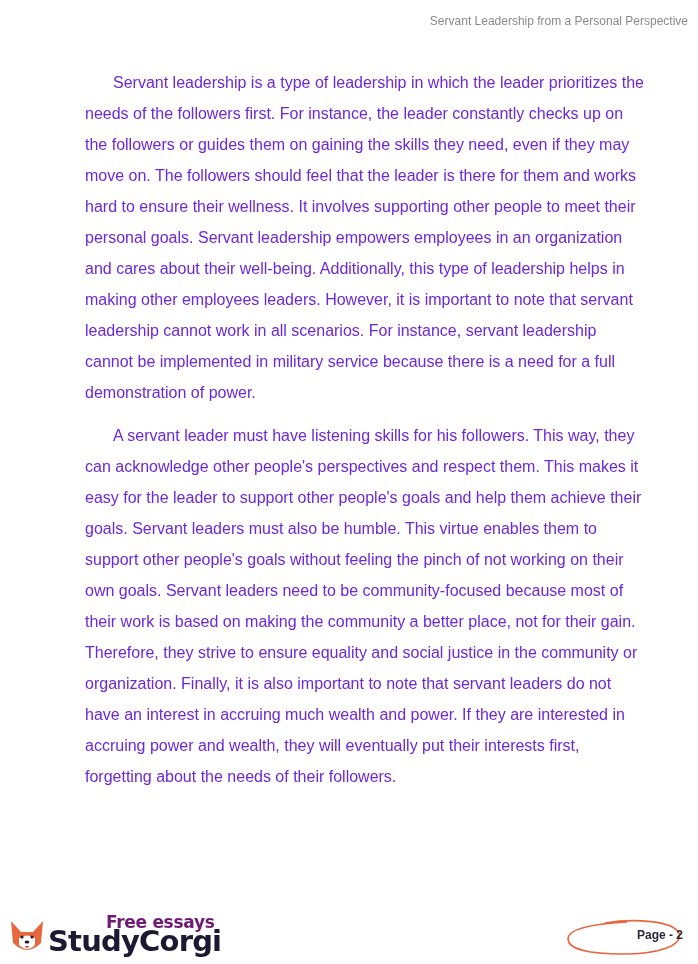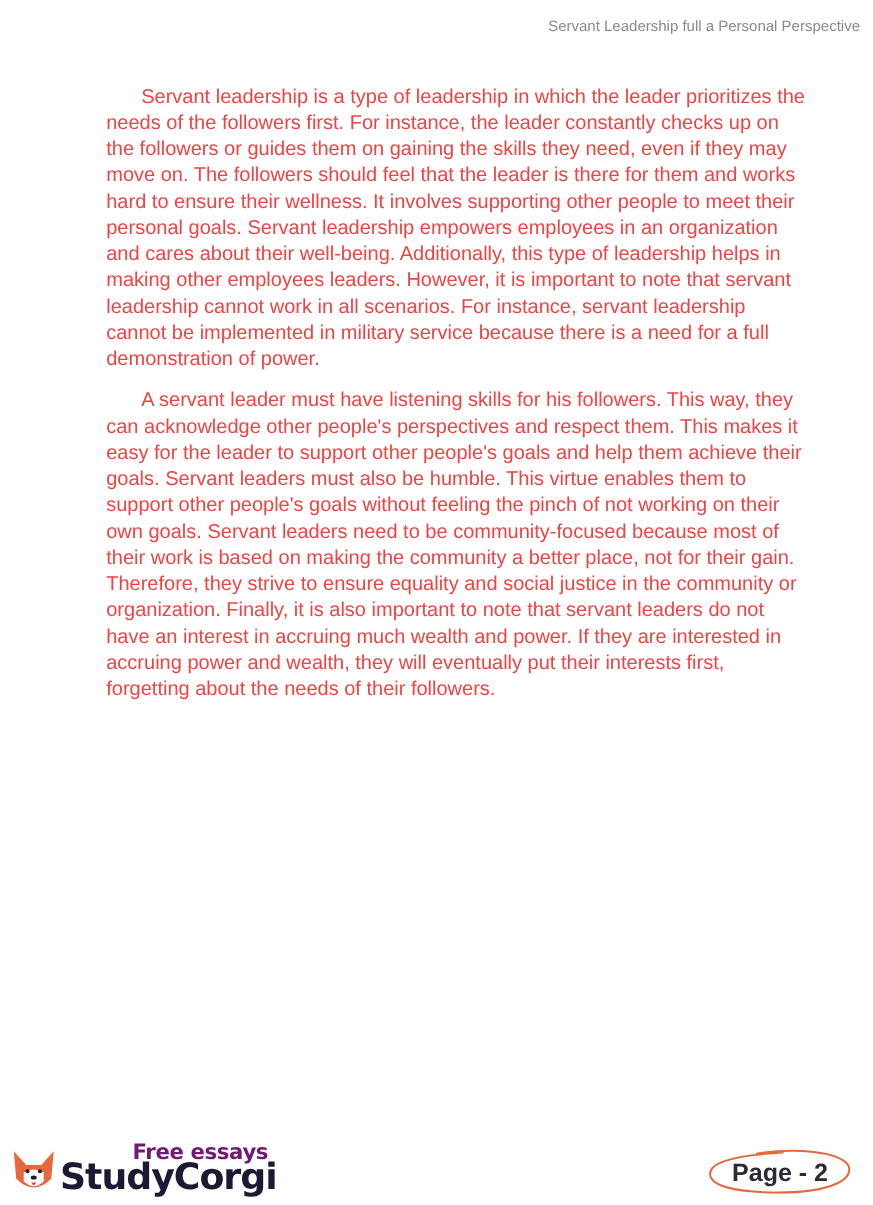--- a/index.html
+++ b/index.html
@@ -1,32 +1,32 @@
 <!DOCTYPE html>
 <html><head>
 <meta charset="utf-8">
 <style>
   html,body{margin:0;padding:0;background:#fff;}
   body{width:698px;height:964px;position:relative;overflow:hidden;font-family:"Liberation Sans",sans-serif;}
   .hdr{position:absolute;right:10px;top:12px;text-align:right;color:#8a8a8a;font-size:12px;line-height:19px;}
-  .content{position:absolute;left:85px;top:67px;width:560px;color:#ef4444;font-size:16px;line-height:21px;}
+  .content{position:absolute;left:85px;top:67px;width:560px;color:#6d28d9;font-size:16px;line-height:31px;}
   .content p{margin:0 0 12px 0;text-indent:28px;}
   .logo{position:absolute;left:8px;top:912px;height:48px;width:220px;}
   .logo .free{position:absolute;left:98px;top:0;color:#701a75;font-weight:bold;font-size:17px;font-family:"DejaVu Sans",sans-serif;letter-spacing:-0.3px;}
   .logo .brand{position:absolute;left:40px;top:12px;color:#1c1a33;font-weight:bold;font-size:29px;font-family:"DejaVu Sans",sans-serif;letter-spacing:-0.8px;}
   .logo svg{position:absolute;left:0;top:7px;}
   .pagebadge{position:absolute;left:565px;top:917px;width:118px;height:40px;}
   .pagebadge svg{position:absolute;left:0;top:0;}
-  .pagebadge span{position:absolute;left:0;right:0;top:11px;text-align:center;color:#2a2a38;font-weight:bold;font-size:20px;}
+  .pagebadge span{position:absolute;left:0;right:0;top:11px;text-align:right;color:#2a2a38;font-weight:bold;font-size:12px;}
 </style>
 </head>
 <body>
 
 <div class="hdr">
-  <div>Servant Leadership full a Personal Perspective</div>
+  <div>Servant Leadership from a Personal Perspective</div>
 </div>
 
 <div class="content">
   <p>Servant leadership is a type of leadership in which the leader prioritizes the needs of the followers first. For instance, the leader constantly checks up on the followers or guides them on gaining the skills they need, even if they may move on. The followers should feel that the leader is there for them and works hard to ensure their wellness. It involves supporting other people to meet their personal goals. Servant leadership empowers employees in an organization and cares about their well-being. Additionally, this type of leadership helps in making other employees leaders. However, it is important to note that servant leadership cannot work in all scenarios. For instance, servant leadership cannot be implemented in military service because there is a need for a full demonstration of power.</p>
   <p>A servant leader must have listening skills for his followers. This way, they can acknowledge other people's perspectives and respect them. This makes it easy for the leader to support other people's goals and help them achieve their goals. Servant leaders must also be humble. This virtue enables them to support other people's goals without feeling the pinch of not working on their own goals. Servant leaders need to be community-focused because most of their work is based on making the community a better place, not for their gain. Therefore, they strive to ensure equality and social justice in the community or organization. Finally, it is also important to note that servant leaders do not have an interest in accruing much wealth and power. If they are interested in accruing power and wealth, they will eventually put their interests first, forgetting about the needs of their followers.</p>
 </div>
 
 <div class="logo">
   <svg width="38" height="38" viewBox="0 0 38 38">
     <path d="M3 2 L13 13 L25 13 L35 2 L33 24 Q19 38 5 24 Z" fill="#e8683e"></path>

